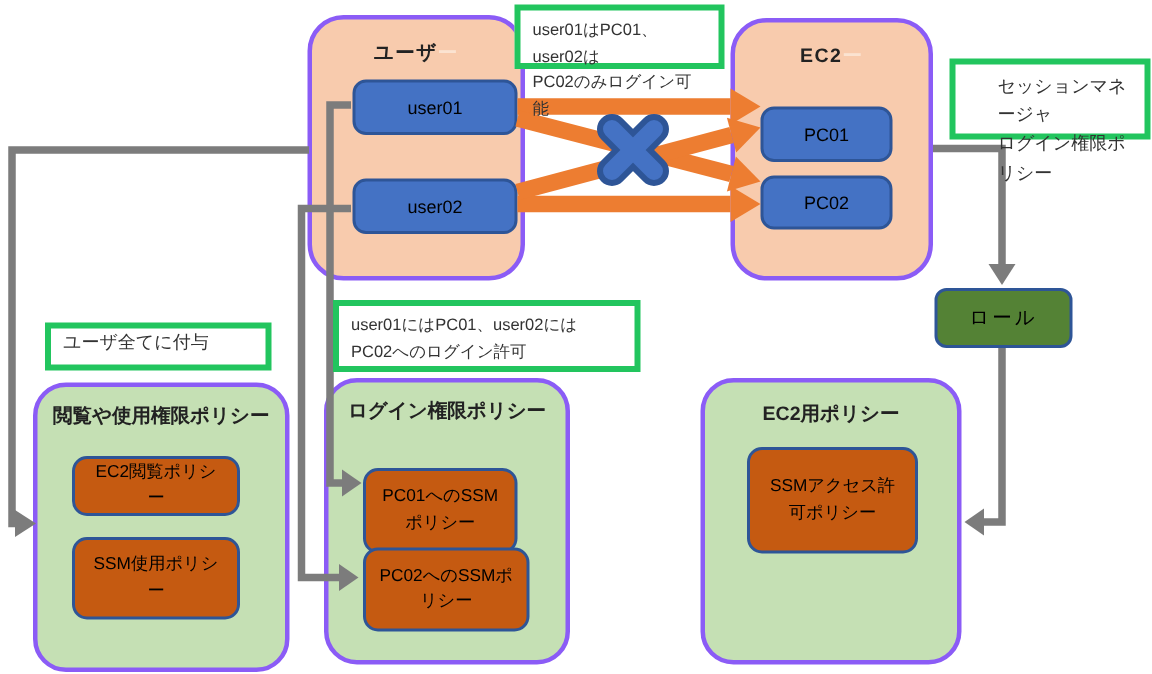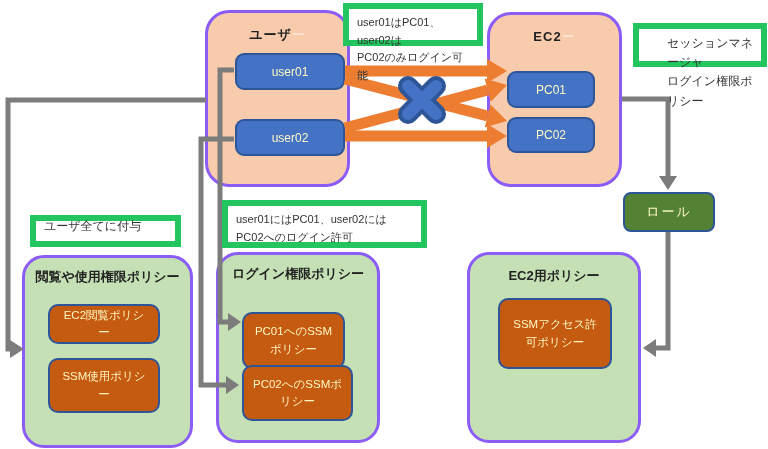--- a/index.html
+++ b/index.html
@@ -8,26 +8,26 @@
   .abs{position:absolute;box-sizing:border-box;}
   
   .group{border:3px solid #8b5cf6;border-radius:24px;}
   .group.tan{background:#F8CBAD;}
   .group.green{background:#C5E0B4;}
   .group-title{position:absolute;left:0;right:0;text-align:center;
                font-size:13px;font-weight:bold;color:#222222;letter-spacing:1px;}
   .title-suffix{color:#FBE3D1;font-weight:bold;}
   
   .node{display:flex;align-items:center;justify-content:center;text-align:center;
-        border:2px solid #2E5597;color:#fef9c3;font-size:12px;}
+        border:2px solid #2E5597;color:#000000;font-size:12px;}
   .node.blue{background:#4472C4;border-radius:9px;}
   .node.orange{background:#C55A11;border-radius:10px;font-size:11.5px;line-height:1.5;padding:2px 8px;}
   .node.dkgreen{background:#548235;border-radius:8px;font-size:13px;letter-spacing:2px;}
   
-  .note{background:#ffffff;border:6px solid #22c55e;color:#333333;font-size:11px;
+  .note{background:#ffffff;border:4px solid #22c55e;color:#333333;font-size:11px;
         line-height:1.6;padding:5px 8px;}
   svg{position:absolute;left:0;top:0;pointer-events:none;}
 </style>
 </head>
 <body>
 
 <div id="canvas">
 
   <div class="abs group tan" style="left:205px;top:10px;width:145px;height:177px;">
     <div class="group-title" style="top:13px;"><span>ユーザ</span><span class="title-suffix">ー</span></div>
@@ -102,21 +102,21 @@
           <path d="M436 86 L408 114"></path>
       </g>
     </g>
   </svg>
 
   <div class="abs note" style="left:343px;top:3px;width:140px;height:43px;">
     <div>user01はPC01、user02は</div>
     <div>PC02のみログイン可能</div>
   </div>
 
-  <div class="abs note" style="left:633px;top:23px;width:134px;height:44px;font-size:12px;padding-left:28px;">
+  <div class="abs note" style="left:633px;top:39px;width:134px;height:54px;font-size:12px;padding-left:28px;">
     <div>セッションマネージャ</div>
     <div>ログイン権限ポリシー</div>
   </div>
 
   <div class="abs note" style="left:222px;top:200px;width:205px;height:48px;">
     <div>user01にはPC01、user02には</div>
     <div>PC02へのログイン許可</div>
   </div>
 
 

